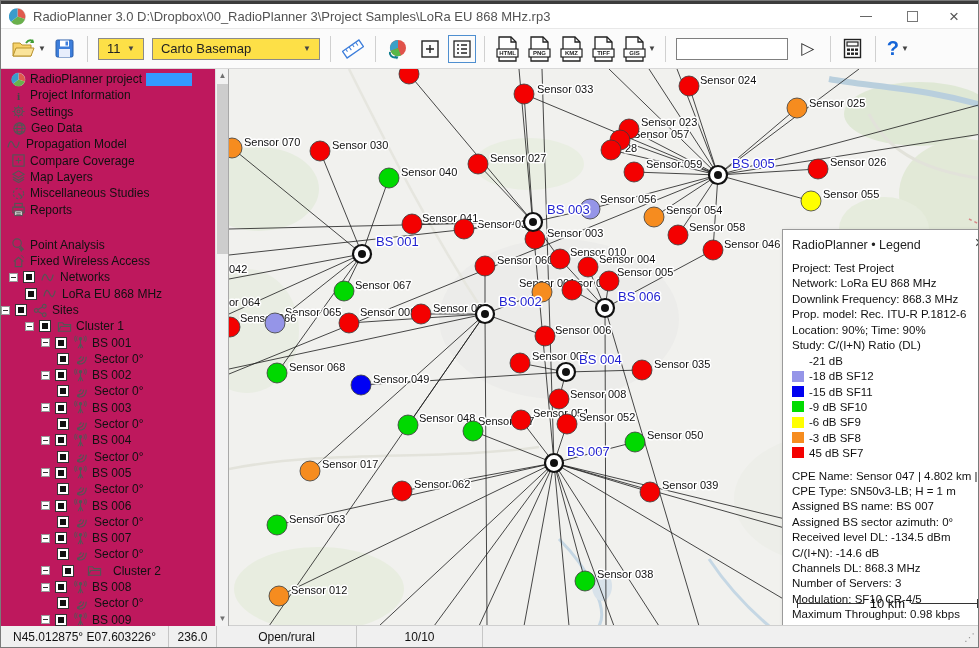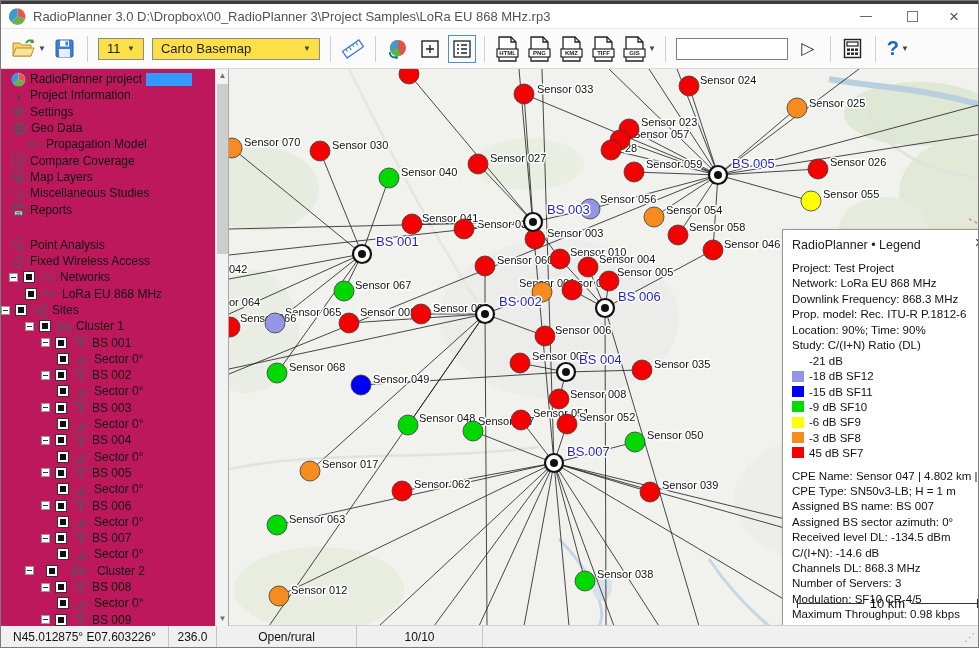--- a/index.html
+++ b/index.html
@@ -267,21 +267,21 @@
           <div class="trow" style="padding-left: 9px;">
             <span class="ticon">
               <svg width="15" height="15" viewBox="0 0 16 16" fill="none" stroke="#555" stroke-width="1.2">
                 <circle cx="8" cy="8" r="6"></circle>
                 <ellipse cx="8" cy="8" rx="2.7" ry="6"></ellipse>
                 <path d="M2,8 H14 M3,4.5 H13 M3,11.5 H13"></path>
               </svg>
             </span>
             <span class="lbl">Geo Data</span>
           </div>
-          <div class="trow" style="padding-left: 24px;">
+          <div class="trow" style="padding-left: 4px;">
             <span class="ticon">
               <svg width="15" height="15" viewBox="0 0 16 16" fill="none" stroke="#555" stroke-width="1.2">
                 <path d="M1,11 C3,3 5,3 7,8 C9,13 11,13 13,5" stroke-width="1.3"></path>
               </svg>
             </span>
             <span class="lbl">Propagation Model</span>
           </div>
           <div class="trow" style="padding-left: 8px;">
             <span class="ticon">
               <svg width="15" height="15" viewBox="0 0 16 16" fill="none" stroke="#555" stroke-width="1.2">
@@ -531,21 +531,21 @@
           <div class="trow" style="padding-left: 56px;">
             <span class="chk"></span>
             <span class="ticon">
               <svg width="15" height="15" viewBox="0 0 16 16" fill="none" stroke="#555" stroke-width="1.2">
                 <path d="M4,11 C7,11 9,9 9,6 M4,14 C9,14 12,11 12,6 M4,8 C5.6,8 6.5,7 6.5,5.5" stroke-width="1.2"></path>
                 <circle cx="3.5" cy="12.5" r="0.9" fill="#555"></circle>
               </svg>
             </span>
             <span class="lbl">Sector 0°</span>
           </div>
-          <div class="trow" style="padding-left: 24px; gap: 7px;">
+          <div class="trow" style="padding-left: 40px; gap: 7px;">
             <span class="expander"></span>
             <span class="chk"></span>
             <span class="ticon">
               <svg width="15" height="15" viewBox="0 0 16 16" fill="none" stroke="#555" stroke-width="1.2">
                 <path d="M1.5,4 L6,4 L7.5,6 L14.5,6 L14.5,13 L1.5,13 Z"></path>
                 <path d="M1.5,13 L4,8 L14.5,8"></path>
               </svg>
             </span>
             <span class="lbl">Cluster 2</span>
           </div>

